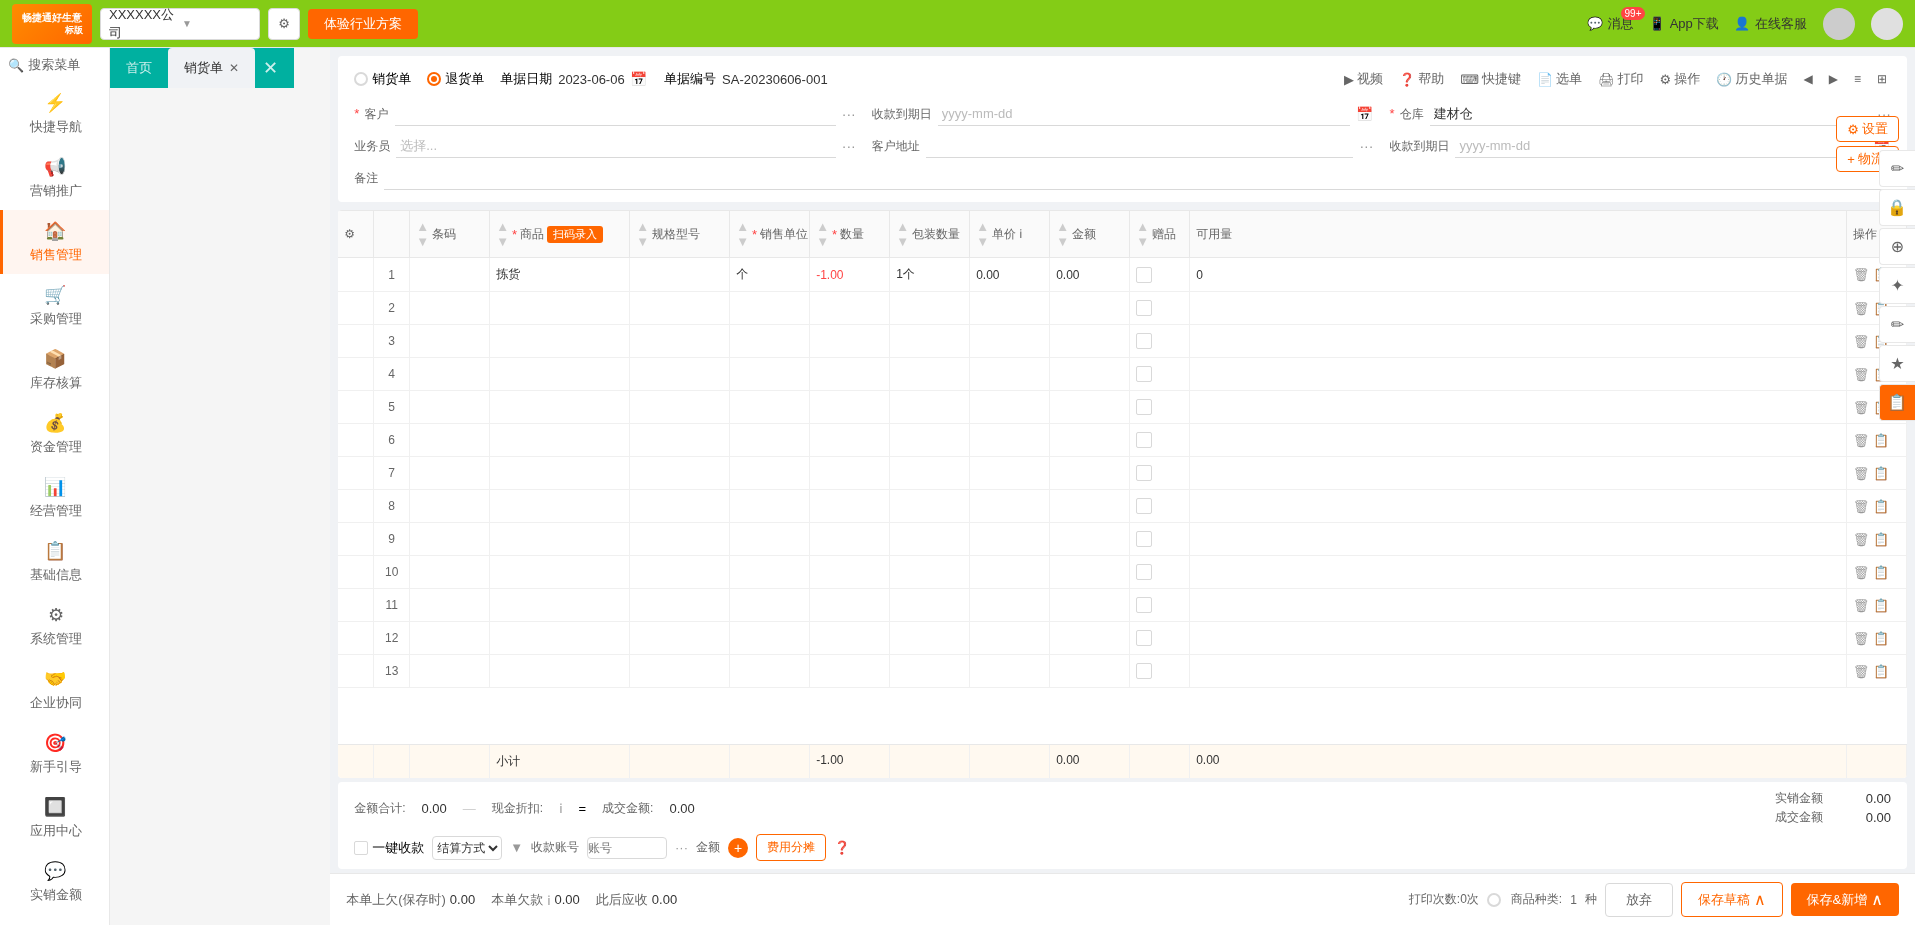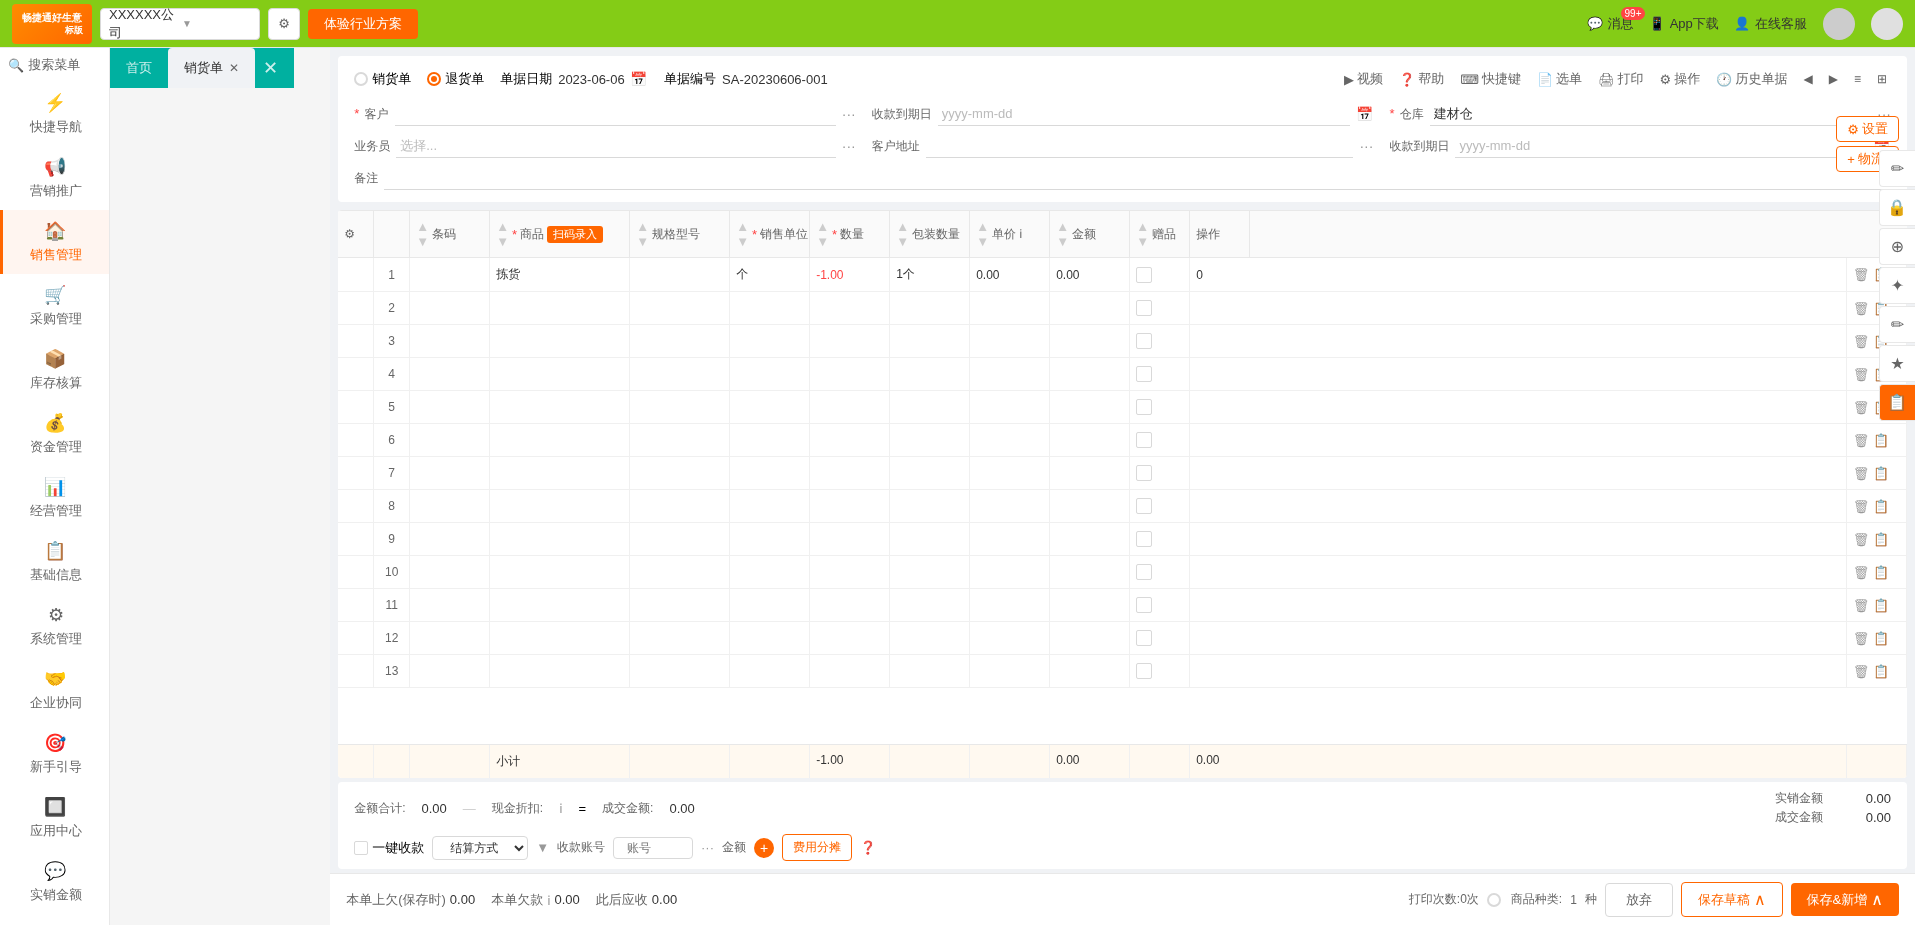--- a/index.html
+++ b/index.html
@@ -351,21 +351,21 @@
     .footer-row1 { display: flex; align-items: center; gap: 16px; margin-bottom: 8px; }
     .footer-label { color: #666; font-size: 12px; }
     .footer-value { color: #333; font-weight: 500; }
     .footer-divider { color: #ccc; }
     .footer-row2 { display: flex; align-items: center; gap: 8px; }
     .checkbox-item { display: flex; align-items: center; gap: 4px; cursor: pointer; }
     .cb-box { width: 14px; height: 14px; border: 1px solid #d9d9d9; border-radius: 2px; }
     .select-field {
       border: 1px solid #d9d9d9;
       border-radius: 4px;
-      padding: 3px 13px;
+      padding: 3px 0;
       color: #333;
       font-size: 12px;
       background: #fff;
       cursor: pointer;
     }
     .add-btn {
       background: #ff6600;
       color: white;
       border: none;
       border-radius: 50%;
@@ -764,20 +764,21 @@
               </span>
             金额
           </div>
           <div class="th col-gift">
             <span class="sort-icons">
                 <span>▲</span>
                 <span>▼</span>
               </span>
             赠品
           </div>
+          <div class="th col-available" style="flex:1;">可用量</div>
           <div class="th col-op">操作</div>
         </div>
 
         <div class="table-body">
 
           <div class="table-row">
             <div class="td col-settings td-num"></div>
             <div class="td col-num td-num">1</div>
             <div class="td col-barcode"></div>
             <div class="td col-goods">拣货</div>

